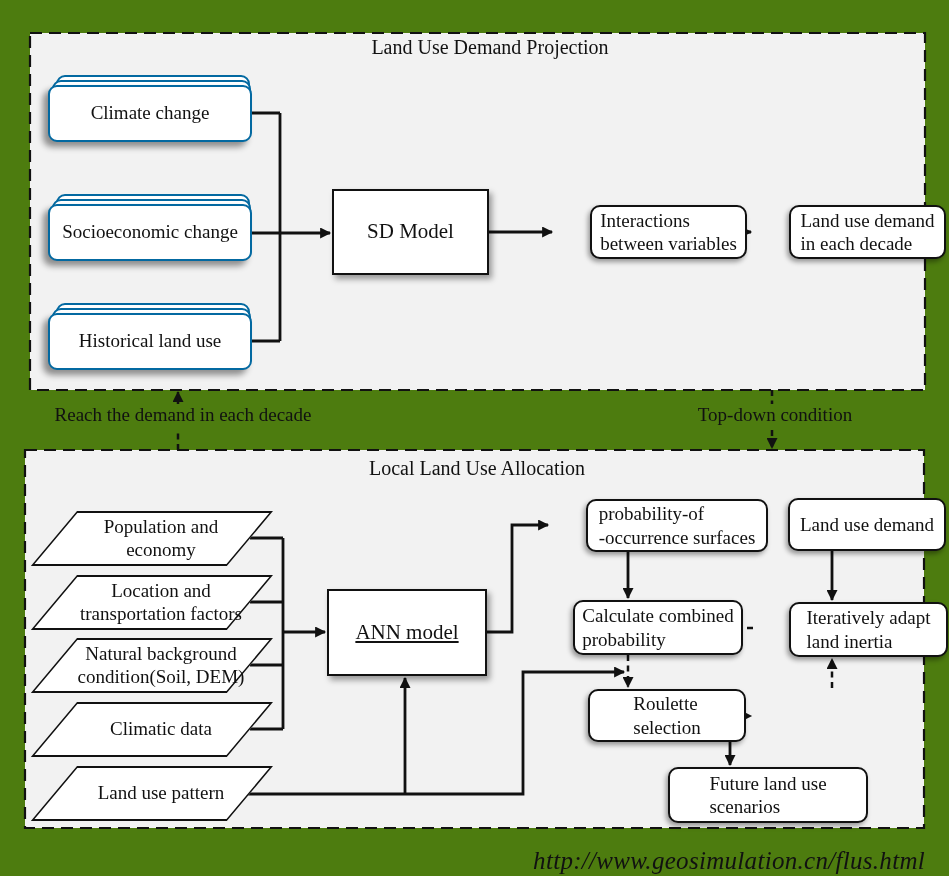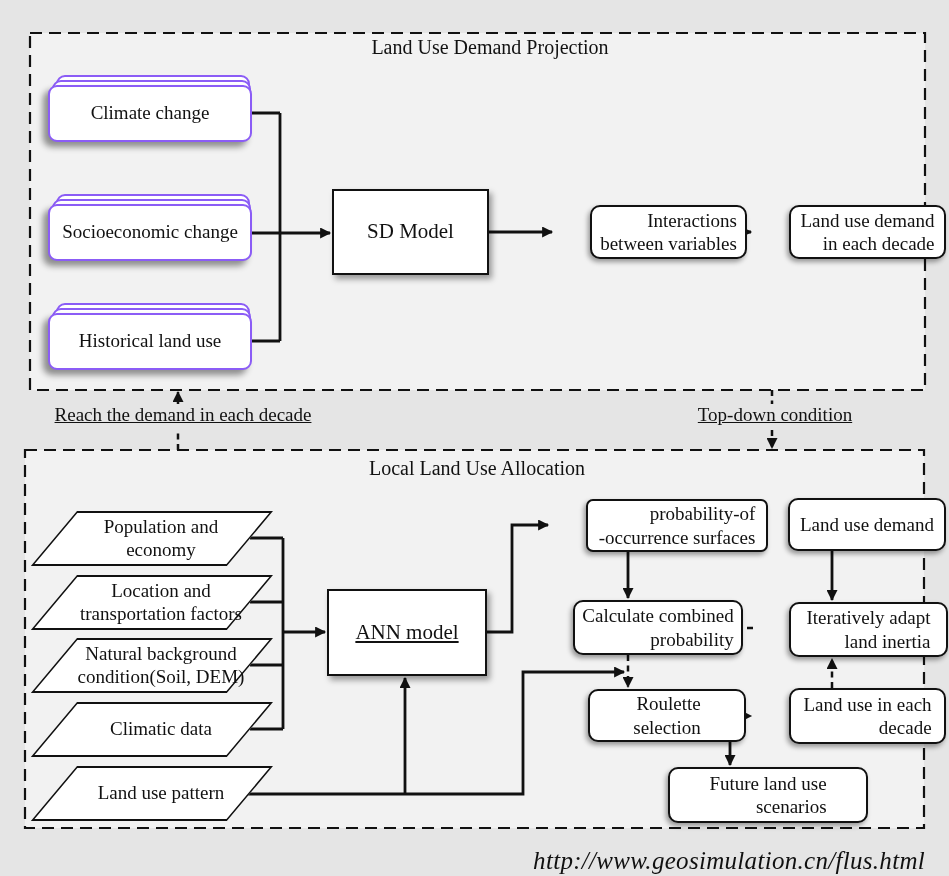--- a/index.html
+++ b/index.html
@@ -1,58 +1,58 @@
 <!DOCTYPE html>
 <html><head>
 <meta charset="utf-8">
 <style>
   html,body{margin:0;padding:0;background:#ffffff;}
-  .canvas{position:relative;width:949px;height:876px;background:#e5e5e5;
+  .canvas{position:relative;width:949px;height:876px;background:#4d7c0f;
           font-family:"Liberation Serif",serif;color:#111;overflow:hidden;}
   .wires{position:absolute;left:0;top:0;z-index:0;}
 
   .node{position:absolute;z-index:2;box-sizing:border-box;background:#fff;border:2px solid #111;
-        display:flex;align-items:center;justify-content:center;text-align:right;
+        display:flex;align-items:center;justify-content:center;text-align:left;
         font-size:19px;line-height:1.22;white-space:pre-line;}
   .rounded{border-radius:10px;box-shadow:-2px 3px 5px rgba(0,0,0,.38);margin-left:36px;}
   .sharp{box-shadow:3px 4px 6px rgba(0,0,0,.38);}
 
   .stack{position:absolute;z-index:2;}
-  .stack .layer{position:absolute;box-sizing:border-box;background:#fff;border:2px solid #8b5cf6;border-radius:9px;height:100%;font-family:Liberation Serif, serif;}
+  .stack .layer{position:absolute;box-sizing:border-box;background:#fff;border:2px solid #0369a1;border-radius:9px;height:100%;font-family:Liberation Serif, serif;}
   .stack .l1{left:8px;right:2px;top:-10px;}
   .stack .l2{left:4px;right:1px;top:-5px;}
   .stack .front{left:0;right:0;top:0;display:flex;align-items:center;justify-content:center;
         text-align:center;font-size:19px;line-height:1.2;white-space:pre-line;
         box-shadow:-5px 5px 6px rgba(0,0,0,.42);}
 
   .para{position:absolute;z-index:2;}
   .para .shape{position:absolute;left:0;top:0;width:100%;height:100%;box-sizing:border-box;
         background:#fff;border:2px solid #111;transform:skewX(-40deg);transform-origin:0 0;}
   .para .lab{position:absolute;left:-34px;right:-6px;top:0;height:100%;z-index:1;
         display:flex;align-items:center;justify-content:center;text-align:center;
         font-size:19px;line-height:1.2;white-space:pre-line;}
 
   .sec-title{position:absolute;z-index:2;font-size:20px;text-align:center;}
-  .flow-label{position:absolute;z-index:2;font-size:19px;text-align:center;text-decoration:underline;}
+  .flow-label{position:absolute;z-index:2;font-size:19px;text-align:center;}
   .footer-url{position:absolute;z-index:2;font-size:25px;font-style:italic;text-align:right;letter-spacing:.3px;}
 
   
   #stack-climate{left:48px;top:85px;width:204px;height:57px;}
   #stack-socio{left:48px;top:204px;width:204px;height:57px;}
   #stack-historical{left:48px;top:313px;width:204px;height:57px;}
   #sd-model{left:332px;top:189px;width:157px;height:86px;font-size:21px;}
   #interactions{left:554px;top:205px;width:157px;height:54px;}
   #demand-decade{left:753px;top:205px;width:157px;height:54px;}
   #para-population{left:77px;top:511px;width:196px;height:55px;}
   #para-location{left:77px;top:575px;width:196px;height:55px;}
   #para-natural{left:77px;top:638px;width:196px;height:55px;}
   #para-climatic{left:77px;top:702px;width:196px;height:55px;}
   #para-pattern{left:77px;top:766px;width:196px;height:55px;}
   #ann-model{left:327px;top:589px;width:160px;height:87px;font-size:21px;text-decoration:underline;}
-  #prob-surfaces{left:550px;top:499px;width:182px;height:53px;border-radius:7px;}
+  #prob-surfaces{left:550px;top:499px;width:182px;height:53px;}
   #land-use-demand{left:752px;top:498px;width:158px;height:53px;}
   #calc-prob{left:537px;top:600px;width:170px;height:55px;}
   #iterate-inertia{left:753px;top:602px;width:159px;height:55px;}
   #roulette{left:552px;top:689px;width:158px;height:53px;}
   #lue-decade{left:753px;top:688px;width:157px;height:56px;}
   #future{left:632px;top:767px;width:200px;height:56px;}
   #title-top{left:330px;top:36px;width:320px;}
   #title-bottom{left:317px;top:457px;width:320px;}
   #label-reach{left:38px;top:404px;width:290px;}
   #label-topdown{left:665px;top:404px;width:220px;}
@@ -153,20 +153,18 @@
   <div class="node sharp" id="ann-model">ANN model</div>
   <div class="node rounded" id="prob-surfaces">probability-of
 -occurrence surfaces</div>
   <div class="node rounded" id="land-use-demand">Land use demand</div>
   <div class="node rounded" id="calc-prob">Calculate combined
 probability</div>
   <div class="node rounded" id="iterate-inertia">Iteratively adapt
 land inertia</div>
   <div class="node rounded" id="roulette">Roulette
 selection</div>
-  <div class="node rounded" id="lue-decade">Land use in each
-decade</div>
   <div class="node rounded" id="future">Future land use
 scenarios</div>
 
   <div class="footer-url" id="footer">http://www.geosimulation.cn/flus.html</div>
 
 </div>
 
 </body></html>

